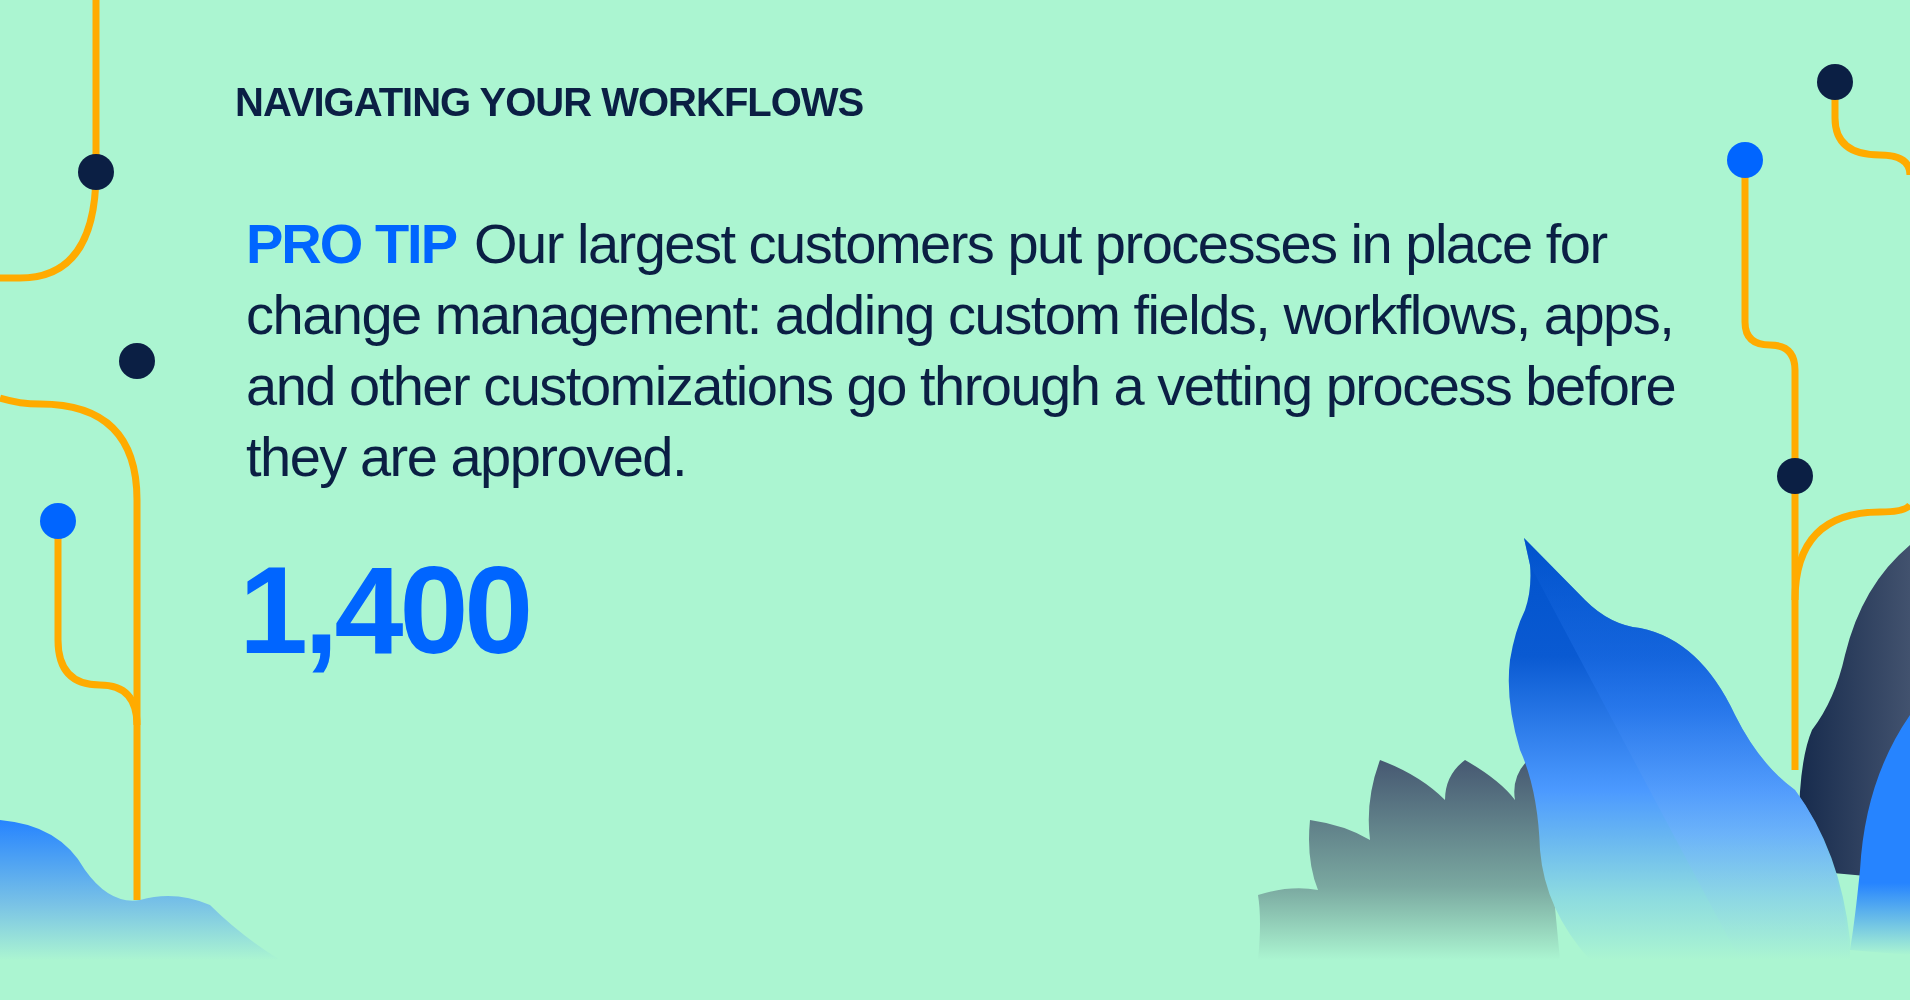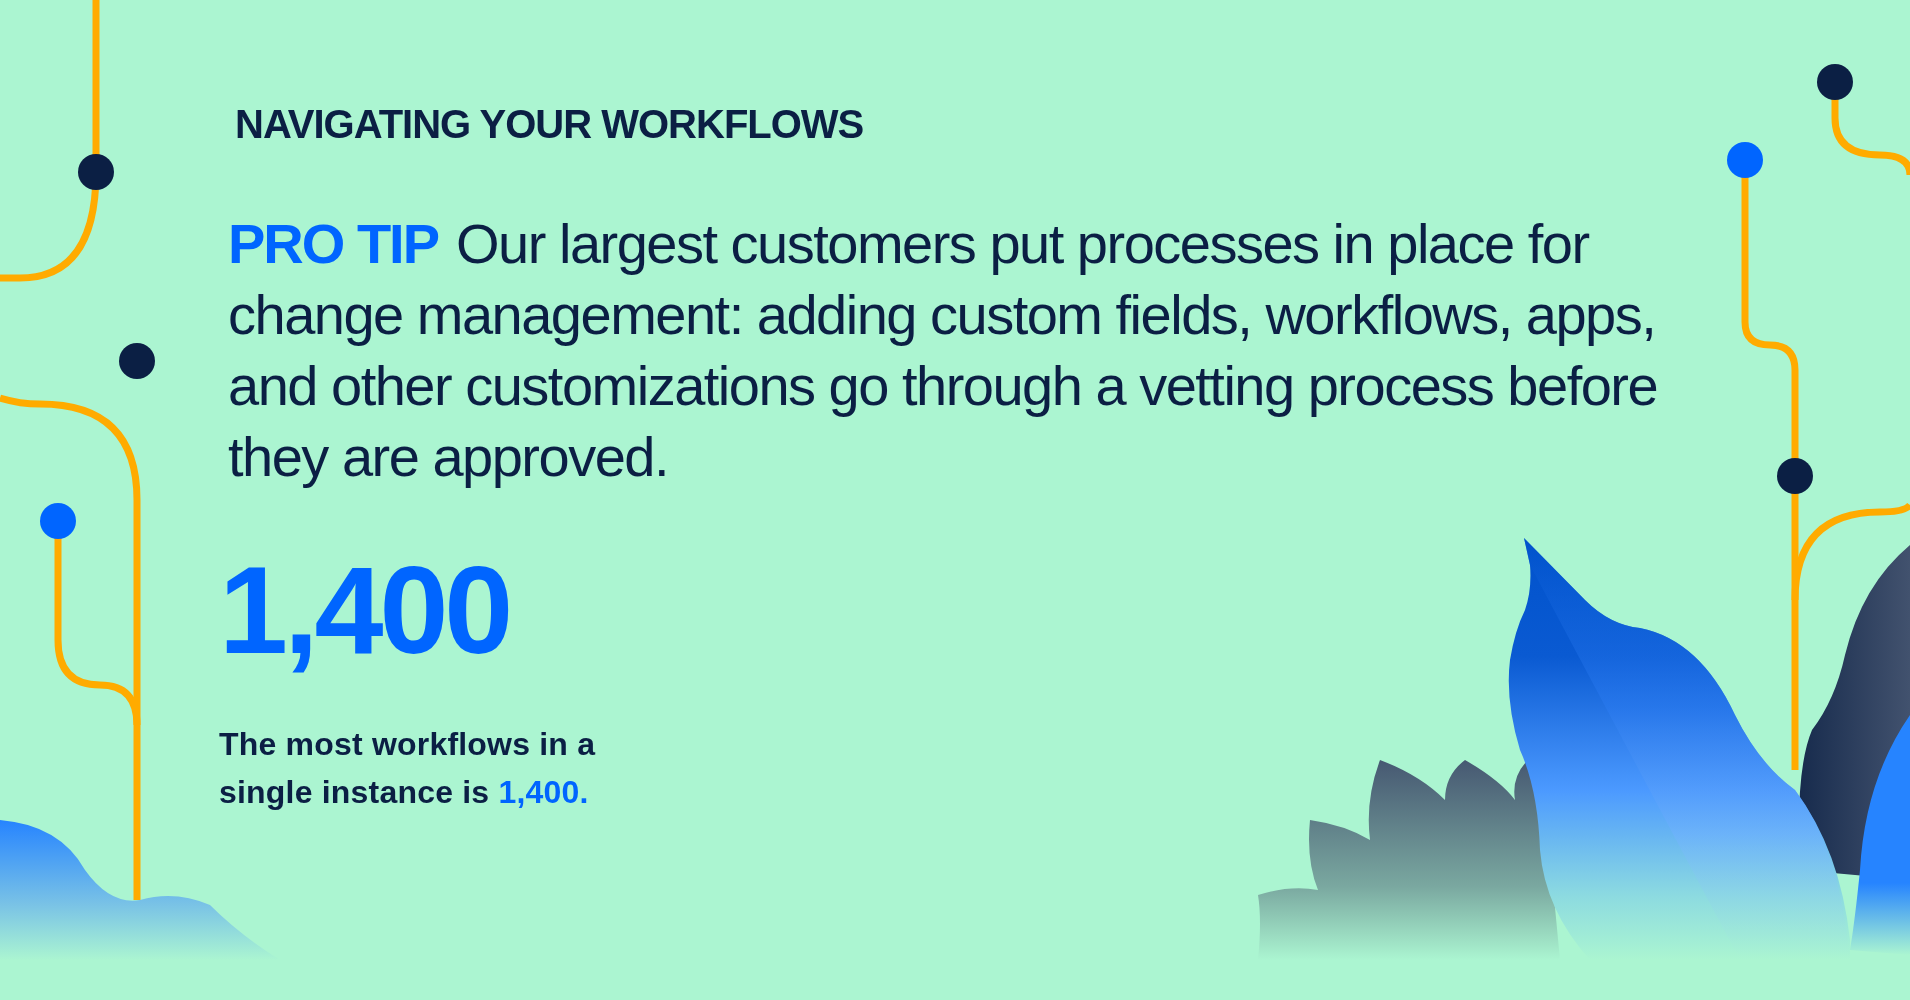--- a/index.html
+++ b/index.html
@@ -5,40 +5,40 @@
   html, body { margin: 0; padding: 0; }
   body {
     width: 1910px; height: 1000px; overflow: hidden;
     background: #abf5d1;
     font-family: "Liberation Sans", "DejaVu Sans", sans-serif;
     color: #0b1f44;
     position: relative;
   }
   .deco { position: absolute; left: 0; top: 0; width: 1910px; height: 1000px; }
   .eyebrow {
-    position: absolute; left: 235px; top: 102px;
+    position: absolute; left: 235px; top: 80px;
     font-size: 40px; font-weight: 700; letter-spacing: -1px;
     white-space: nowrap;
   }
   .tip {
-    position: absolute; left: 228px; top: 208px; width: 1510px;
+    position: absolute; left: 246px; top: 208px; width: 1510px;
     font-size: 56px; line-height: 71px; font-weight: 400; letter-spacing: -1.5px;
   }
   .tip .label { color: #0065ff; font-weight: 700; letter-spacing: -2px; margin-right: 18px; }
   .stat { position: absolute; top: 550px; }
   .stat .num {
     color: #0065ff; font-size: 124px; font-weight: 700; line-height: 120px;
     letter-spacing: -4px;
   }
   .stat .desc {
     margin-top: 50px; font-size: 32px; font-weight: 700; line-height: 48px;
     letter-spacing: 0.2px;
   }
   .stat .desc .hl { color: #0065ff; }
-  .stat-1 { left: 219px; width: 400px; }
+  .stat-1 { left: 239px; width: 400px; }
   .stat-2 { left: 686px; width: 460px; }
 </style>
 </head>
 <body>
 
 <svg class="deco" viewBox="0 0 1910 1000" xmlns="http://www.w3.org/2000/svg">
   <defs>
     <linearGradient id="gWave" x1="0" y1="0" x2="0" y2="1">
       <stop offset="0" stop-color="#2684ff"></stop>
       <stop offset="0.6" stop-color="#79c2e6"></stop>
@@ -104,19 +104,16 @@
 </svg>
 
 <div class="eyebrow">NAVIGATING YOUR WORKFLOWS</div>
 
 <div class="tip">
   <span class="label">PRO TIP</span><span>Our largest customers put processes in place for change management: adding custom fields, workflows, apps, and other customizations go through a vetting process before they are approved.</span>
 </div>
 
 <div class="stat stat-1">
   <div class="num">1,400</div>
-  <div class="desc">
-    <span>The most workflows in a single instance is </span><span class="hl">1,400.</span><span></span>
-  </div>
 </div>
 
 <div class="stat stat-2">
 </div>
 
 </body></html>

